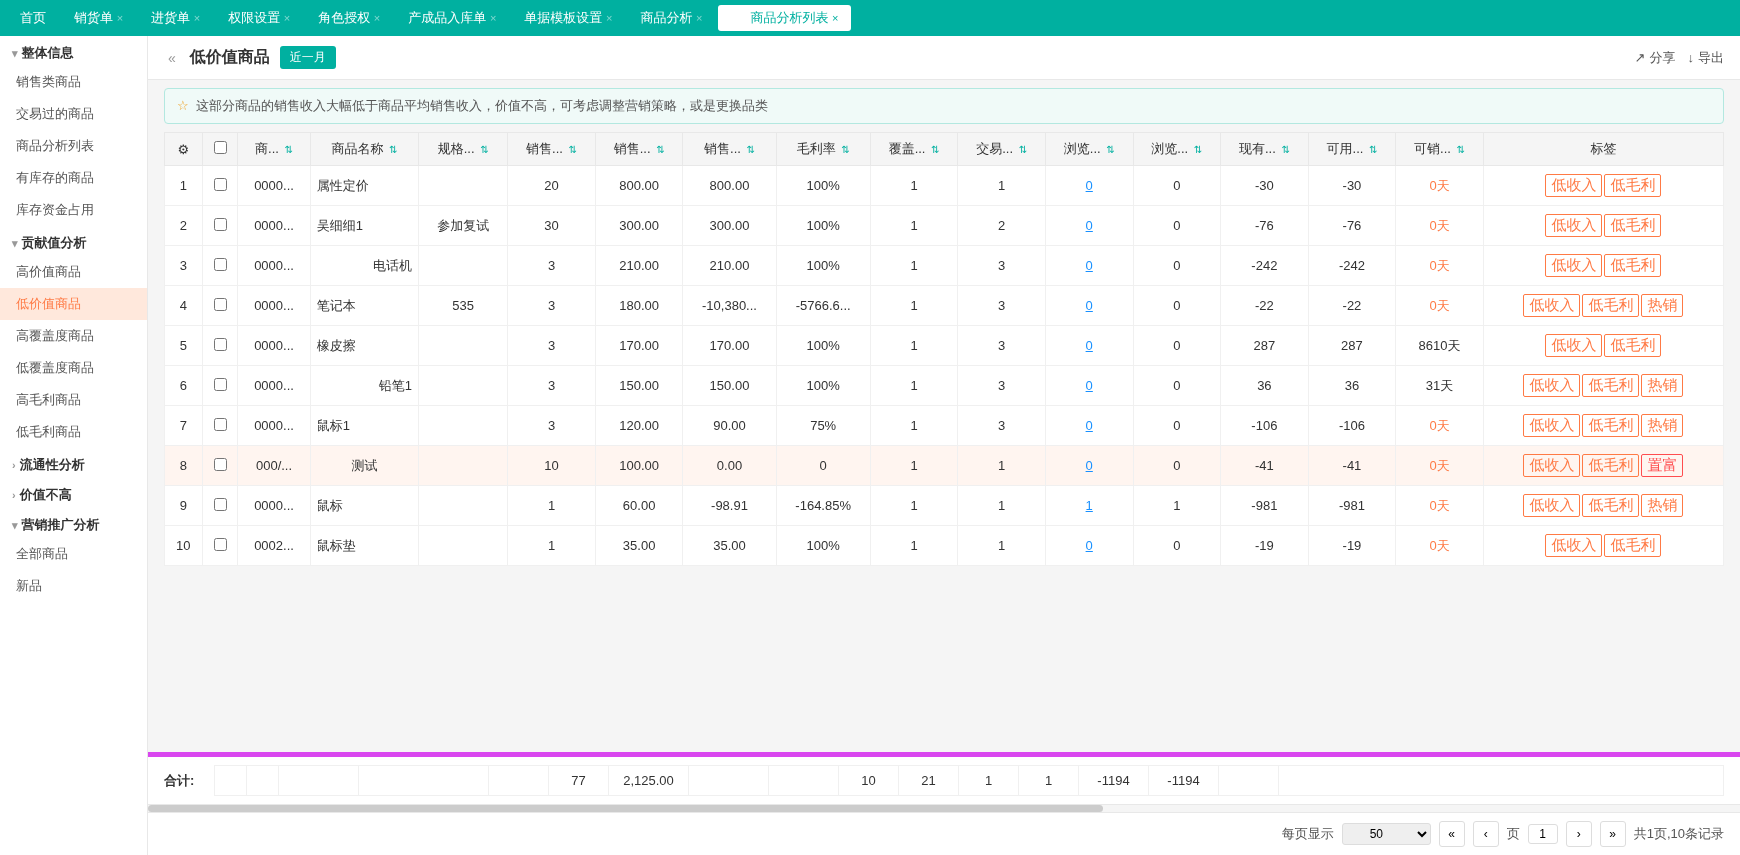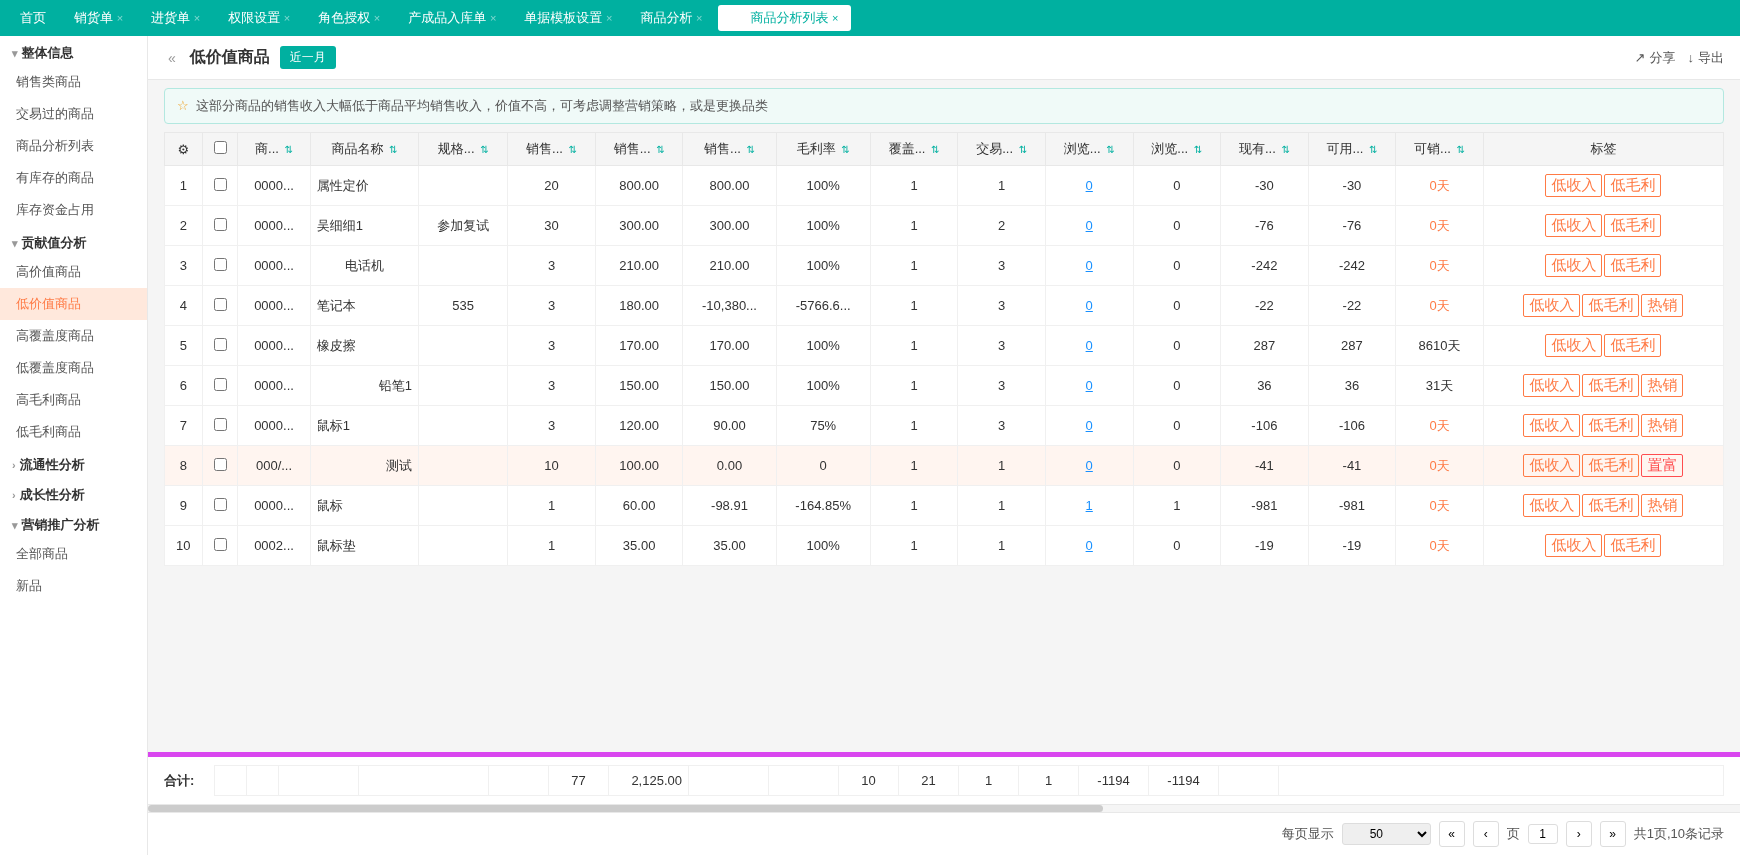--- a/index.html
+++ b/index.html
@@ -297,21 +297,21 @@
     <div class="sidebar-item">高毛利商品</div>
     <div class="sidebar-item">低毛利商品</div>
 
     <div class="sidebar-section-title">
       <span class="arrow">›</span>
       <span>流通性分析</span>
     </div>
 
     <div class="sidebar-section-title">
       <span class="arrow">›</span>
-      <span>成长性分析</span>
+      <span>价值不高</span>
     </div>
 
     <div class="sidebar-section-title">
       <span class="arrow">▾</span>
       <span>营销推广分析</span>
     </div>
     <div class="sidebar-item">全部商品</div>
     <div class="sidebar-item">新品</div>
   </div>
 
@@ -397,21 +397,21 @@
       <td>0</td>
       <td>-76</td>
       <td>-76</td>
       <td><span class="orange-text">0天</span></td>
       <td><span class="tag tag-orange">低收入</span><span class="tag tag-orange">低毛利</span></td>
     </tr>
             <tr>
       <td>3</td>
       <td><input type="checkbox" style=""></td>
       <td>0000...</td>
-      <td style="text-align:center;">电话机</td>
+      <td style="text-align:right;">电话机</td>
       <td></td>
       <td>3</td>
       <td>210.00</td>
       <td>210.00</td>
       <td>100%</td>
       <td>1</td>
       <td>3</td>
       <td><span class="link-text">0</span></td>
       <td>0</td>
       <td>-242</td>
@@ -492,21 +492,21 @@
       <td>0</td>
       <td>-106</td>
       <td>-106</td>
       <td><span class="orange-text">0天</span></td>
       <td><span class="tag tag-orange">低收入</span><span class="tag tag-orange">低毛利</span><span class="tag tag-orange">热销</span></td>
     </tr>
             <tr class="highlighted">
       <td>8</td>
       <td><input type="checkbox" style=""></td>
       <td>000/...</td>
-      <td style="text-align:right;">测试</td>
+      <td style="text-align:center;">测试</td>
       <td></td>
       <td>10</td>
       <td>100.00</td>
       <td>0.00</td>
       <td>0</td>
       <td>1</td>
       <td>1</td>
       <td><span class="link-text">0</span></td>
       <td>0</td>
       <td>-41</td>
@@ -560,21 +560,21 @@
       <span class="total-label">合计:</span>
       <table style="width:100%;border-collapse:collapse;">
         <tbody>
             <tr>
           <td style="width:32px;"></td>
           <td style="width:32px;"></td>
           <td style="width:80px;"></td>
           <td style="width:130px;"></td>
           <td style="width:60px;"></td>
           <td style="width:60px;text-align:center;">77</td>
-          <td style="width:80px;text-align:right;">2,125.00</td>
+          <td style="width:80px;text-align:center;">2,125.00</td>
           <td style="width:80px;"></td>
           <td style="width:70px;"></td>
           <td style="width:60px;text-align:center;">10</td>
           <td style="width:60px;text-align:center;">21</td>
           <td style="width:60px;text-align:center;">1</td>
           <td style="width:60px;text-align:center;">1</td>
           <td style="width:70px;text-align:center;">-1194</td>
           <td style="width:70px;text-align:center;">-1194</td>
           <td style="width:60px;"></td>
           <td style="min-width:100px;"></td>

